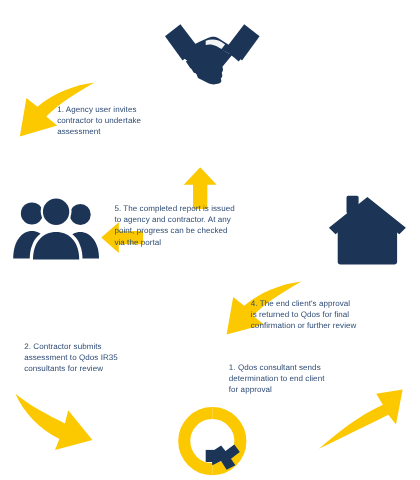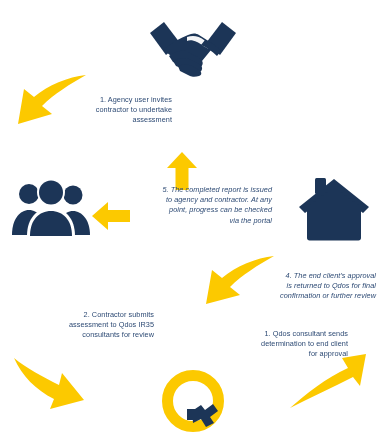--- a/index.html
+++ b/index.html
@@ -8,21 +8,21 @@
     background:#ffffff;
     font-family:"Liberation Sans", sans-serif;
     overflow:hidden;
     position:relative;
   }
   .txt{
     position:absolute;
     color:#2d4a74;
     font-size:7.3px;
     line-height:10.2px;
-    text-align:right;
+    text-align:left;
     letter-spacing:0.05px;
     font-family:"Liberation Sans", sans-serif;
     white-space:pre-line;
   }
   svg{display:block;}
   .ic{position:absolute;}
 </style>
 </head>
 <body>
 
@@ -129,26 +129,26 @@
 <div class="ic" style="left:288px;top:352px;">
   <svg width="80" height="58" viewBox="0 0 80 58" aria-hidden="true">
     <path fill="#fcc900" d="M2 56 C18 42 38 26 60 16 L54 6 L78 2 L72 34 L65 25 C45 35 22 46 2 56 Z"></path>
   </svg>
 </div>
 
 <div class="txt" style="left:52px;top:95px;width:120px;">1. Agency user invites
 contractor to undertake
 assessment</div>
 
-<div class="txt" style="left:122px;top:185px;width:150px;font-style:italic;">5. The completed report is issued
+<div class="txt" style="left:104px;top:185px;width:150px;">5. The completed report is issued
 to agency and contractor. At any
 point, progress can be checked
 via the portal</div>
 
-<div class="txt" style="left:228px;top:271px;width:148px;font-style:italic;">4. The end client's approval
+<div class="txt" style="left:228px;top:271px;width:148px;">4. The end client's approval
 is returned to Qdos for final
 confirmation or further review</div>
 
 <div class="txt" style="left:22px;top:310px;width:132px;">2. Contractor submits
 assessment to Qdos IR35
 consultants for review</div>
 
 <div class="txt" style="left:208px;top:329px;width:140px;">1. Qdos consultant sends
 determination to end client
 for approval</div>

